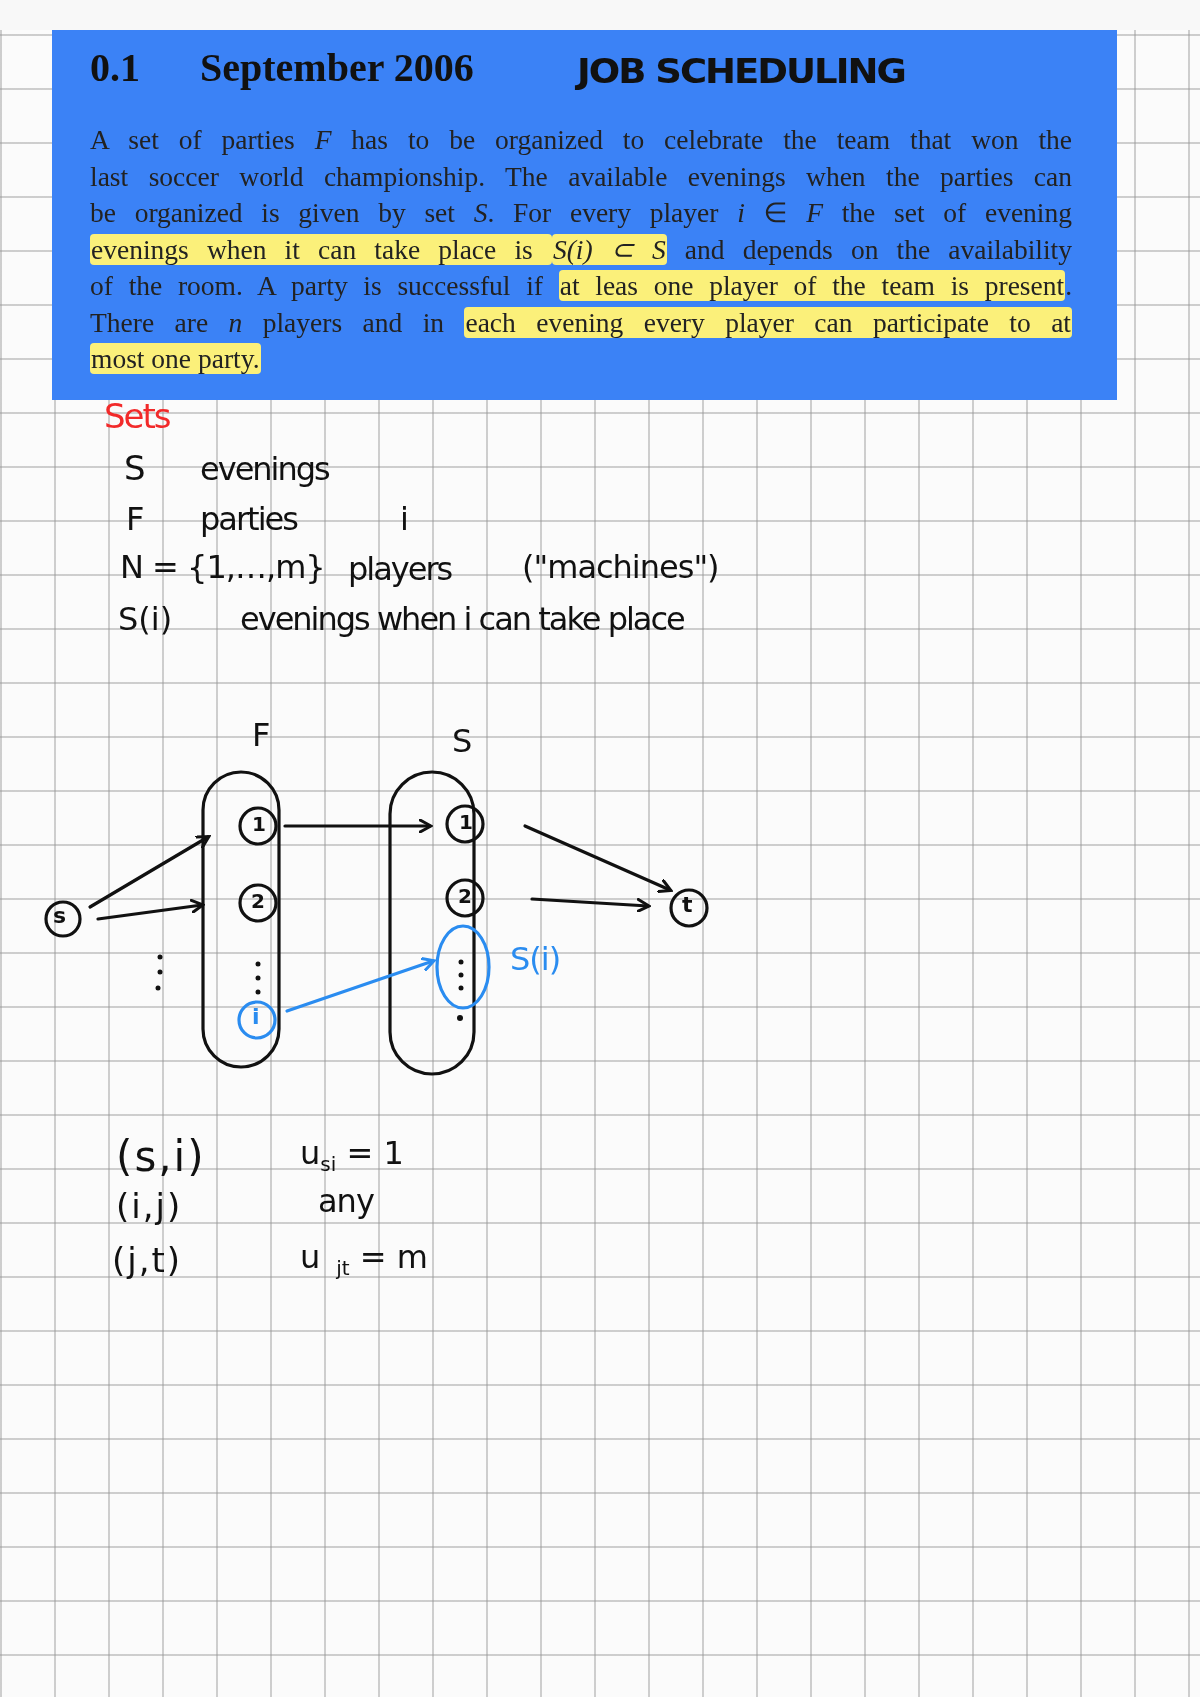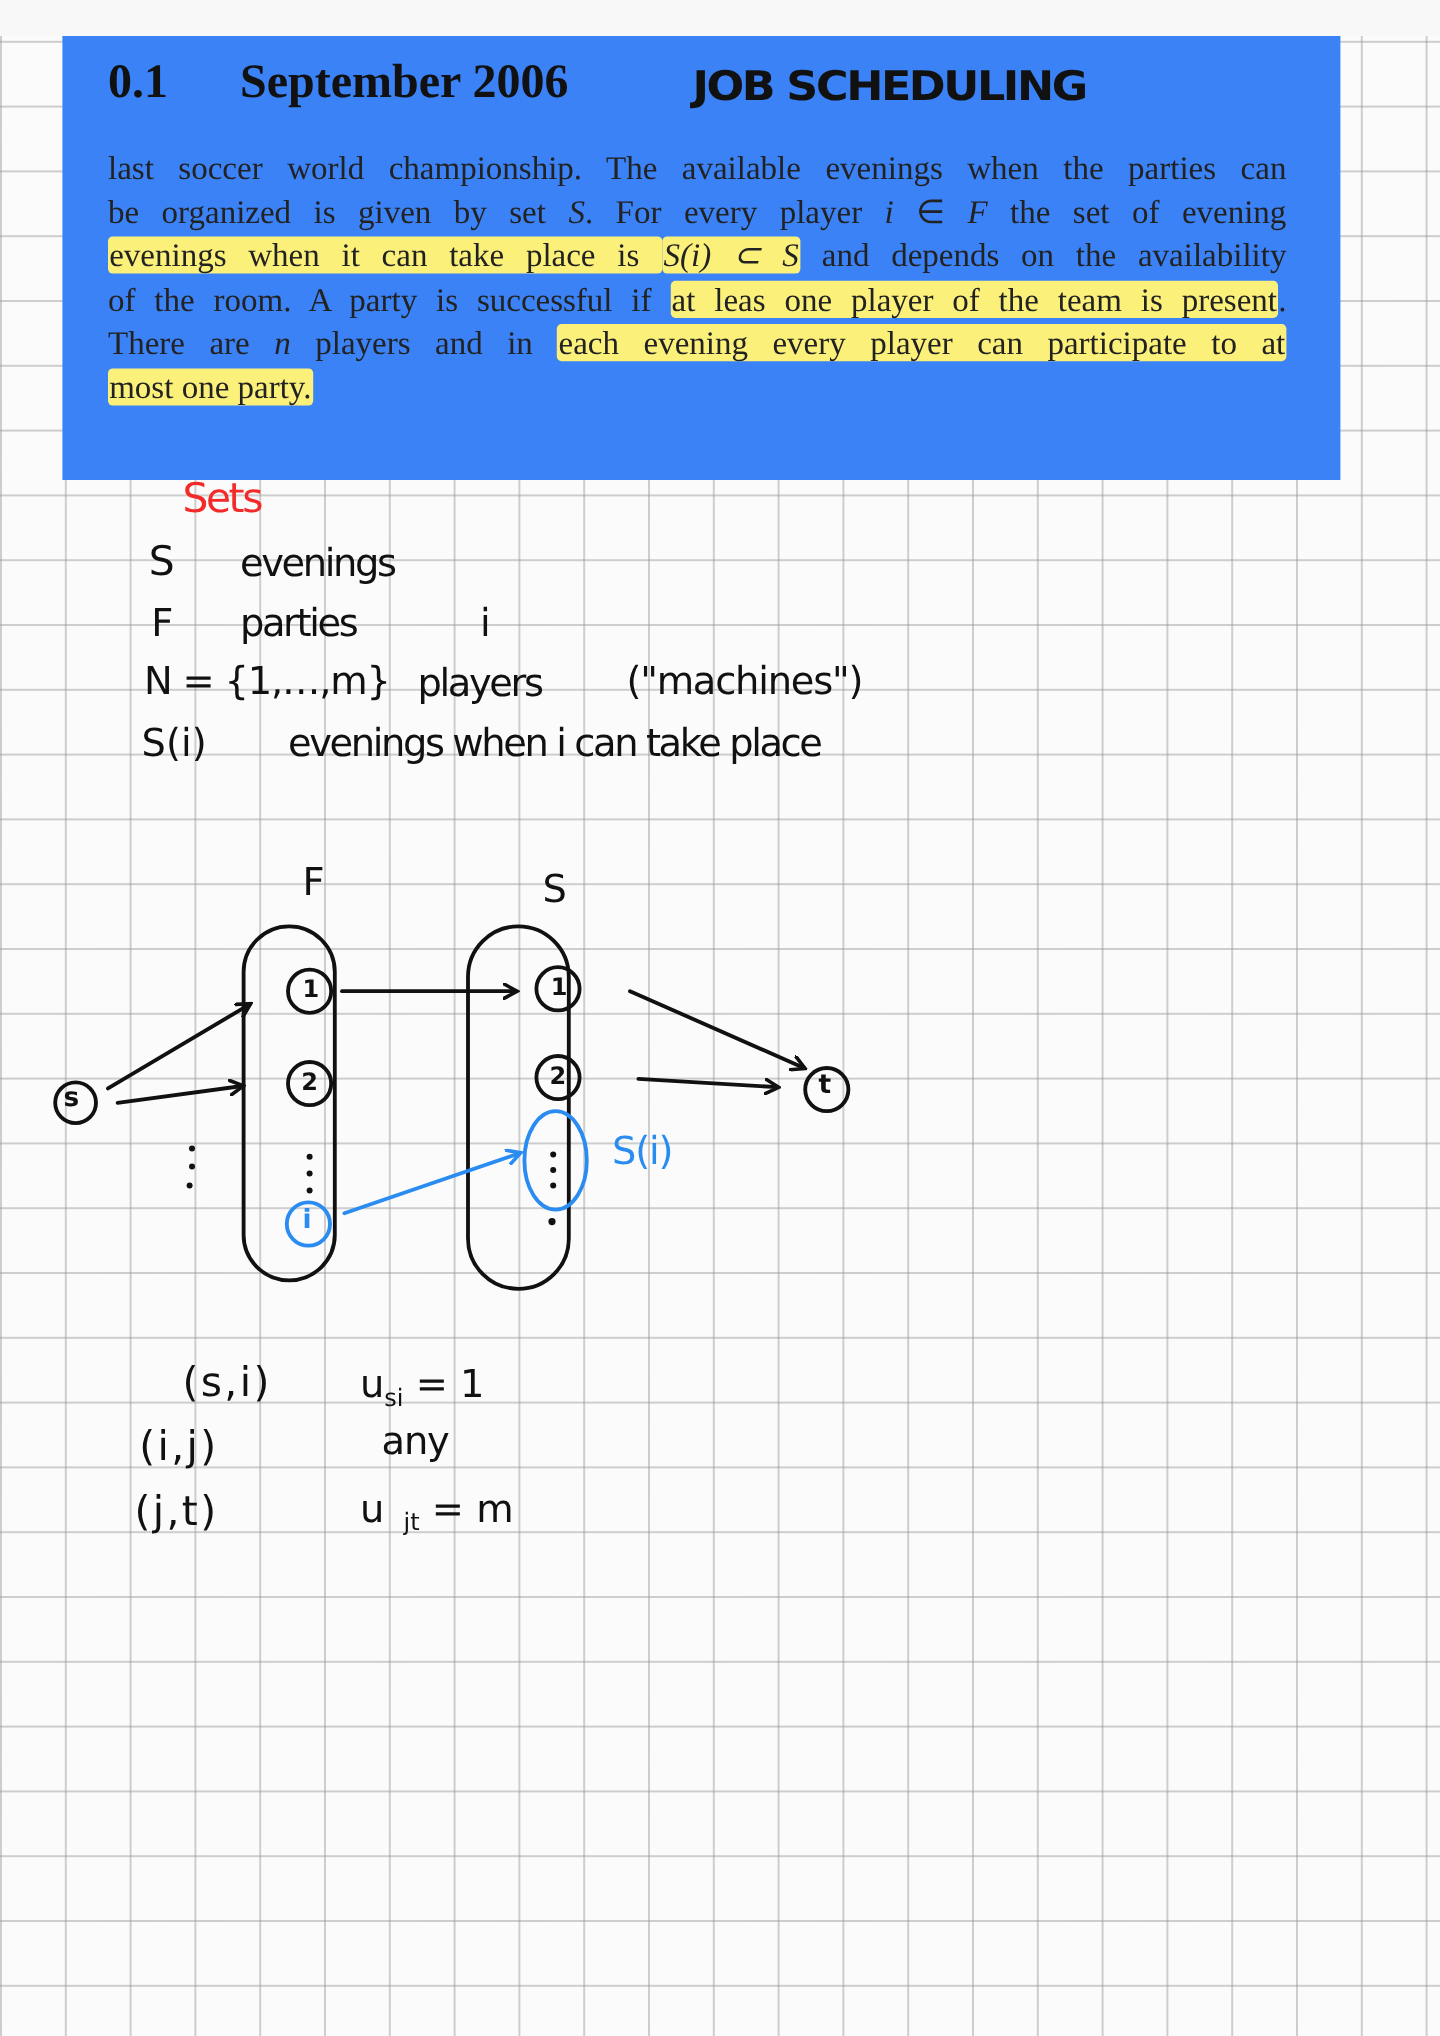--- a/index.html
+++ b/index.html
@@ -37,35 +37,36 @@
     position: absolute; left: 38px; top: 92px; width: 982px;
     font-family: "Liberation Serif", serif; font-size: 27.5px;
     line-height: 36.5px; color: #222; text-align: justify;
   }
   .doc-body .line { display: block; white-space: nowrap; text-align-last: justify; }
   .doc-body .line.last { text-align-last: left; }
   .hl { background: #fbf07a; border-radius: 4px; padding: 0 1px; }
   .math { font-style: italic; }
 
   .hand { position: absolute; font-family: "DejaVu Sans", sans-serif; color: #111; white-space: nowrap; }
-  .red { color: #f22a2a; margin-left: 48px; }
+  .red { color: #f22a2a; }
   .blue { color: #2a8cf0; }
   svg.diagram { position: absolute; left: 0; top: 0; }
 </style>
 </head>
 <body>
 
 <div class="top-strip"></div>
 
 <div class="doc-card">
   <div class="doc-heading">
     <span class="num">0.1</span><span>September 2006</span>
   </div>
   <div class="hand-title">JOB SCHEDULING</div>
   <div class="doc-body" id="doc-body">
+      <span class="line"><span class="">A set of parties </span><span class="math">F</span><span class=""> has to be organized to celebrate the team that won the</span></span>
       <span class="line"><span class="">last soccer world championship. The available evenings when the parties can</span></span>
       <span class="line"><span class="">be organized is given by set </span><span class="math">S</span><span class="">. For every player </span><span class="math">i</span><span class=""> ∈ </span><span class="math">F</span><span class=""> the set of evening</span></span>
       <span class="line"><span class="hl">evenings when it can take place is </span><span class="math hl">S(i) ⊂ S</span><span class=""> and depends on the availability</span></span>
       <span class="line"><span class="">of the room. A party is successful if </span><span class="hl">at leas one player of the team is present</span><span class="">.</span></span>
       <span class="line"><span class="">There are </span><span class="math">n</span><span class=""> players and in </span><span class="hl">each evening every player can participate to at</span></span>
       <span class="line last"><span class="hl">most one party.</span></span>
     </div>
 </div>
 
 <div class="hand red" style="left:104px; top:396px; font-size:34px; letter-spacing:-2px;">Sets</div>
@@ -135,18 +136,18 @@
 <div class="hand" style="left:452px; top:722px; font-size:32px;">S</div>
 <div class="hand" style="left:53px; top:903px; font-size:22px; font-weight:bold;">s</div>
 <div class="hand" style="left:682px; top:892px; font-size:22px; font-weight:bold;">t</div>
 <div class="hand" style="left:252px; top:812px; font-size:20px; font-weight:bold;">1</div>
 <div class="hand" style="left:251px; top:889px; font-size:20px; font-weight:bold;">2</div>
 <div class="hand blue" style="left:252px; top:1004px; font-size:22px; font-weight:bold;">i</div>
 <div class="hand" style="left:459px; top:810px; font-size:20px; font-weight:bold;">1</div>
 <div class="hand" style="left:458px; top:884px; font-size:20px; font-weight:bold;">2</div>
 <div class="hand blue" style="left:510px; top:940px; font-size:32px; letter-spacing:-1px;">S(i)</div>
 
-<div class="hand" style="left:116px; top:1132px; font-size:34px; letter-spacing:2px;margin-left:36px;">(s,i)</div>
+<div class="hand" style="left:116px; top:1132px; font-size:42px; letter-spacing:2px;">(s,i)</div>
 <div class="hand" style="left:300px; top:1134px; font-size:32px;">u<sub style="font-size:20px;">si</sub> = 1</div>
 <div class="hand" style="left:116px; top:1186px; font-size:34px; letter-spacing:2px;">(i,j)</div>
 <div class="hand" style="left:318px; top:1182px; font-size:32px; letter-spacing:-1px;">any</div>
 <div class="hand" style="left:112px; top:1240px; font-size:34px; letter-spacing:2px;">(j,t)</div>
 <div class="hand" style="left:300px; top:1238px; font-size:32px;">u<sub style="font-size:20px;margin-left:16px;">jt</sub> = m</div>
 
 </body></html>

